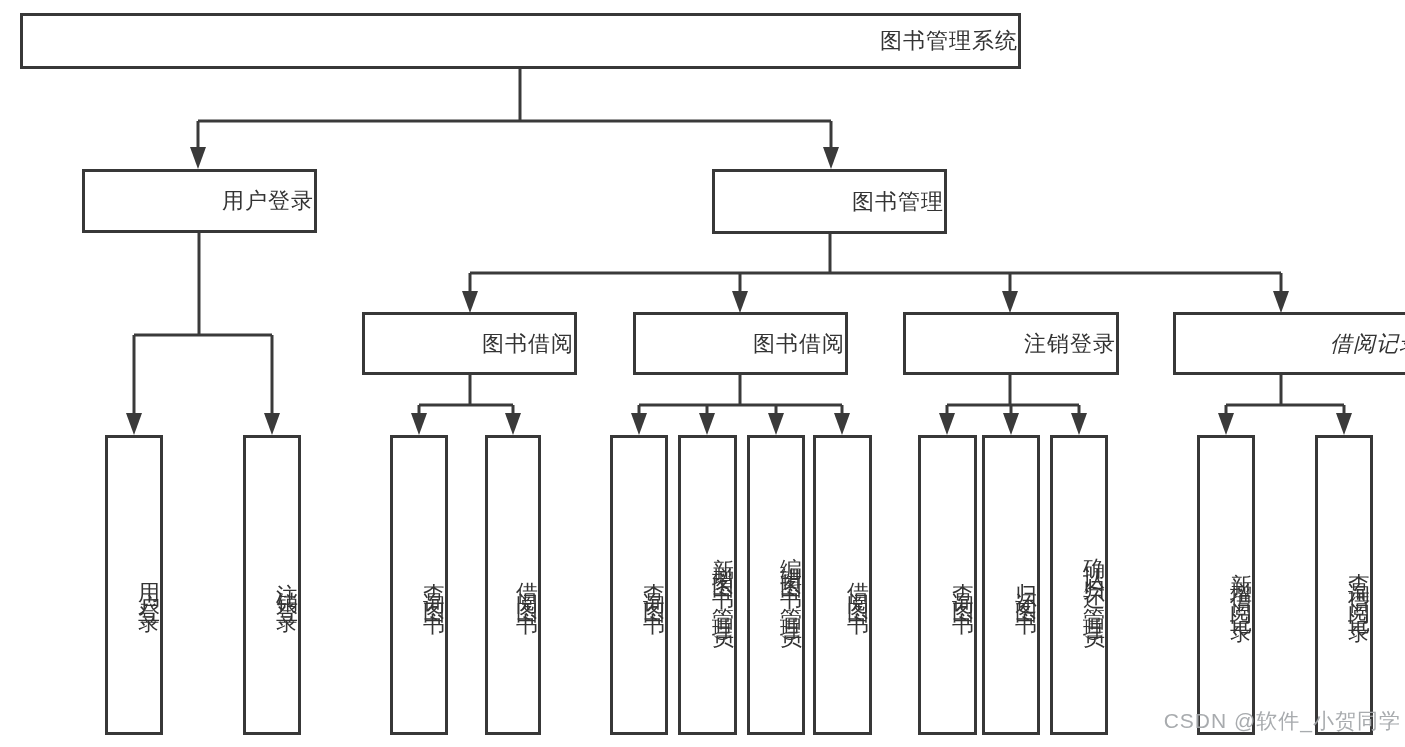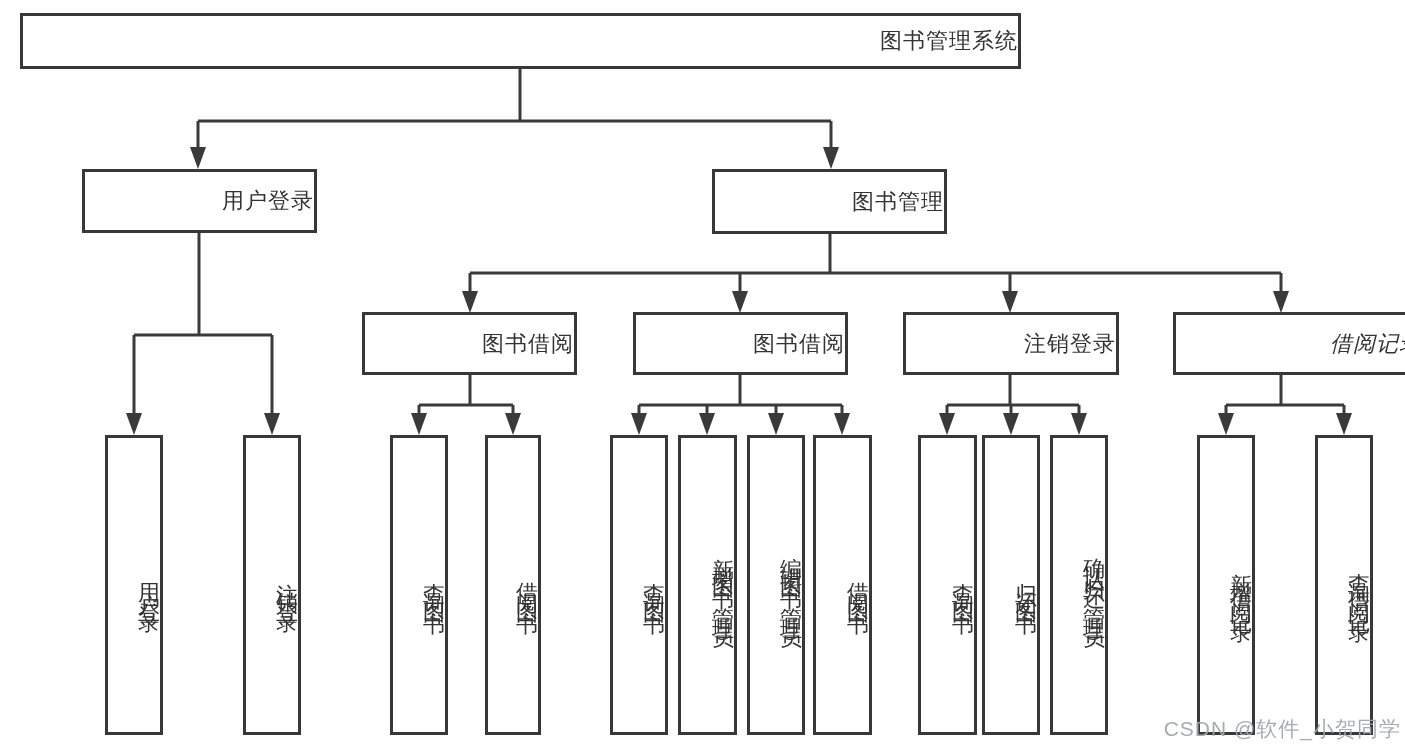--- a/index.html
+++ b/index.html
@@ -41,21 +41,21 @@
     writing-mode: vertical-rl;
     text-orientation: mixed;
     font-size: 22px;
     line-height: 1.0;
     letter-spacing: 10px;
     white-space: nowrap;
   }
   .watermark {
     position: absolute;
     right: 4px;
-    bottom: 4px;
+    bottom: 12px;
     font-size: 21px;
     color: rgba(163, 166, 170, 0.95);
     letter-spacing: 1px;
     z-index: 3;
     white-space: nowrap;
   }
 </style>
 </head>
 <body>
 

